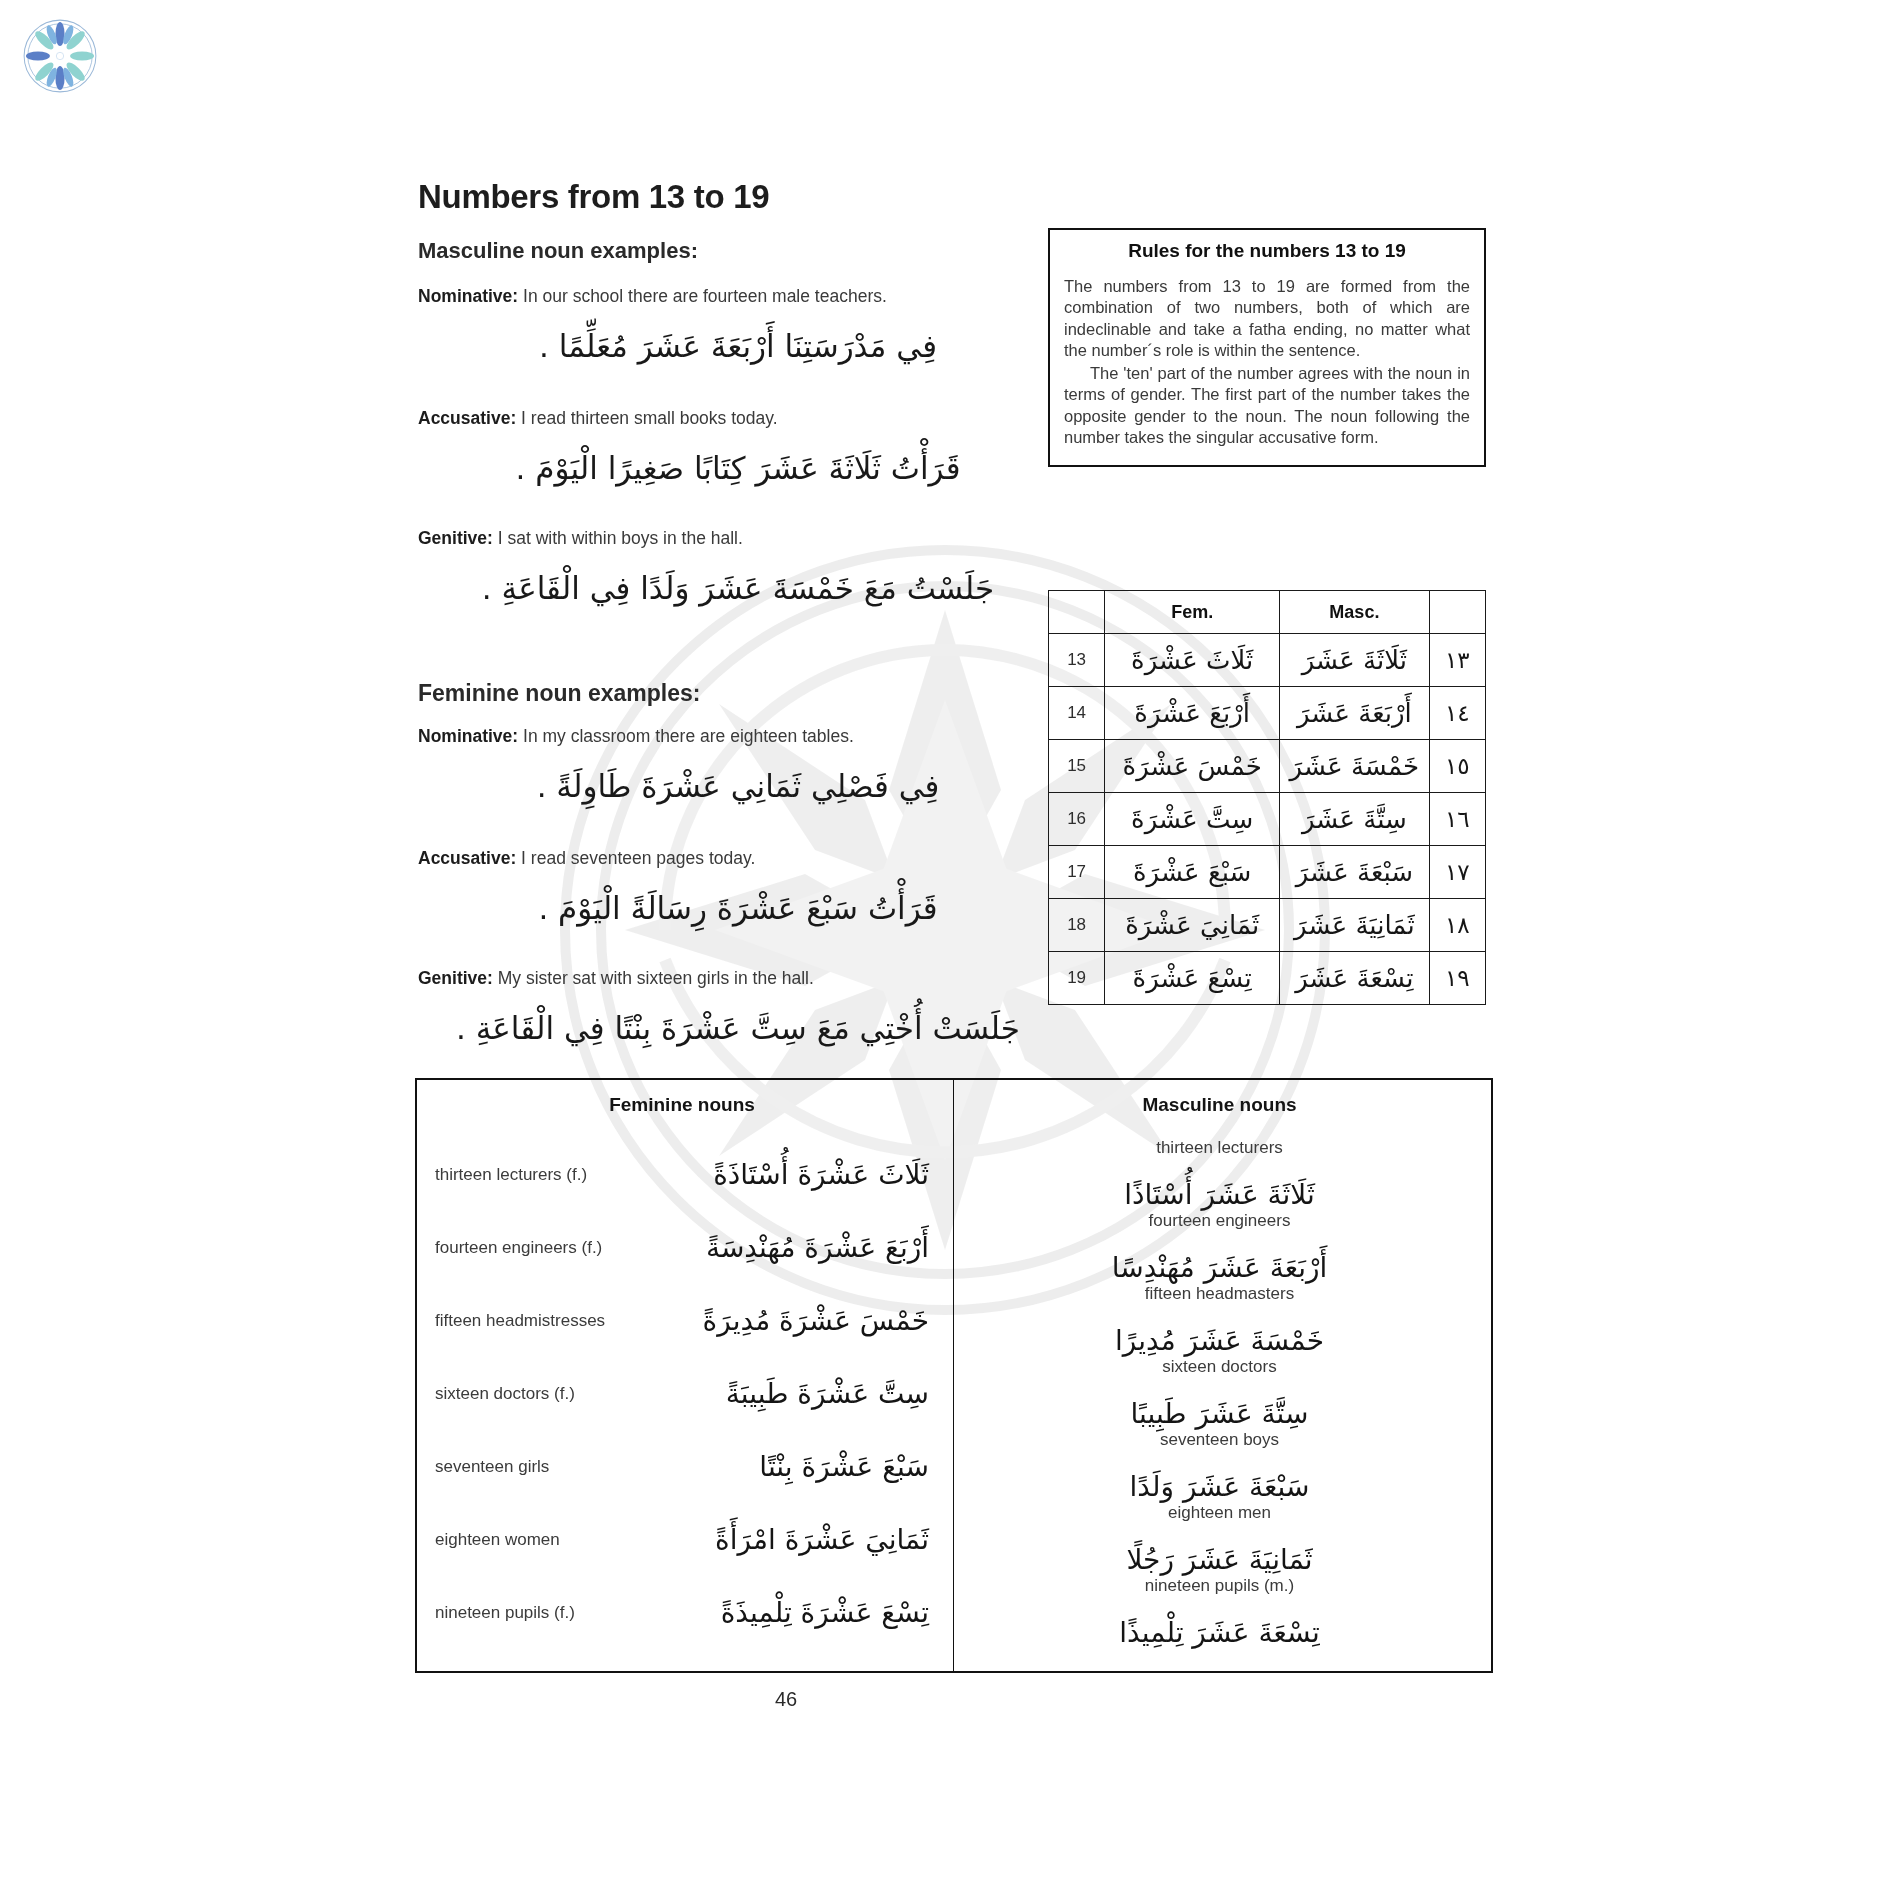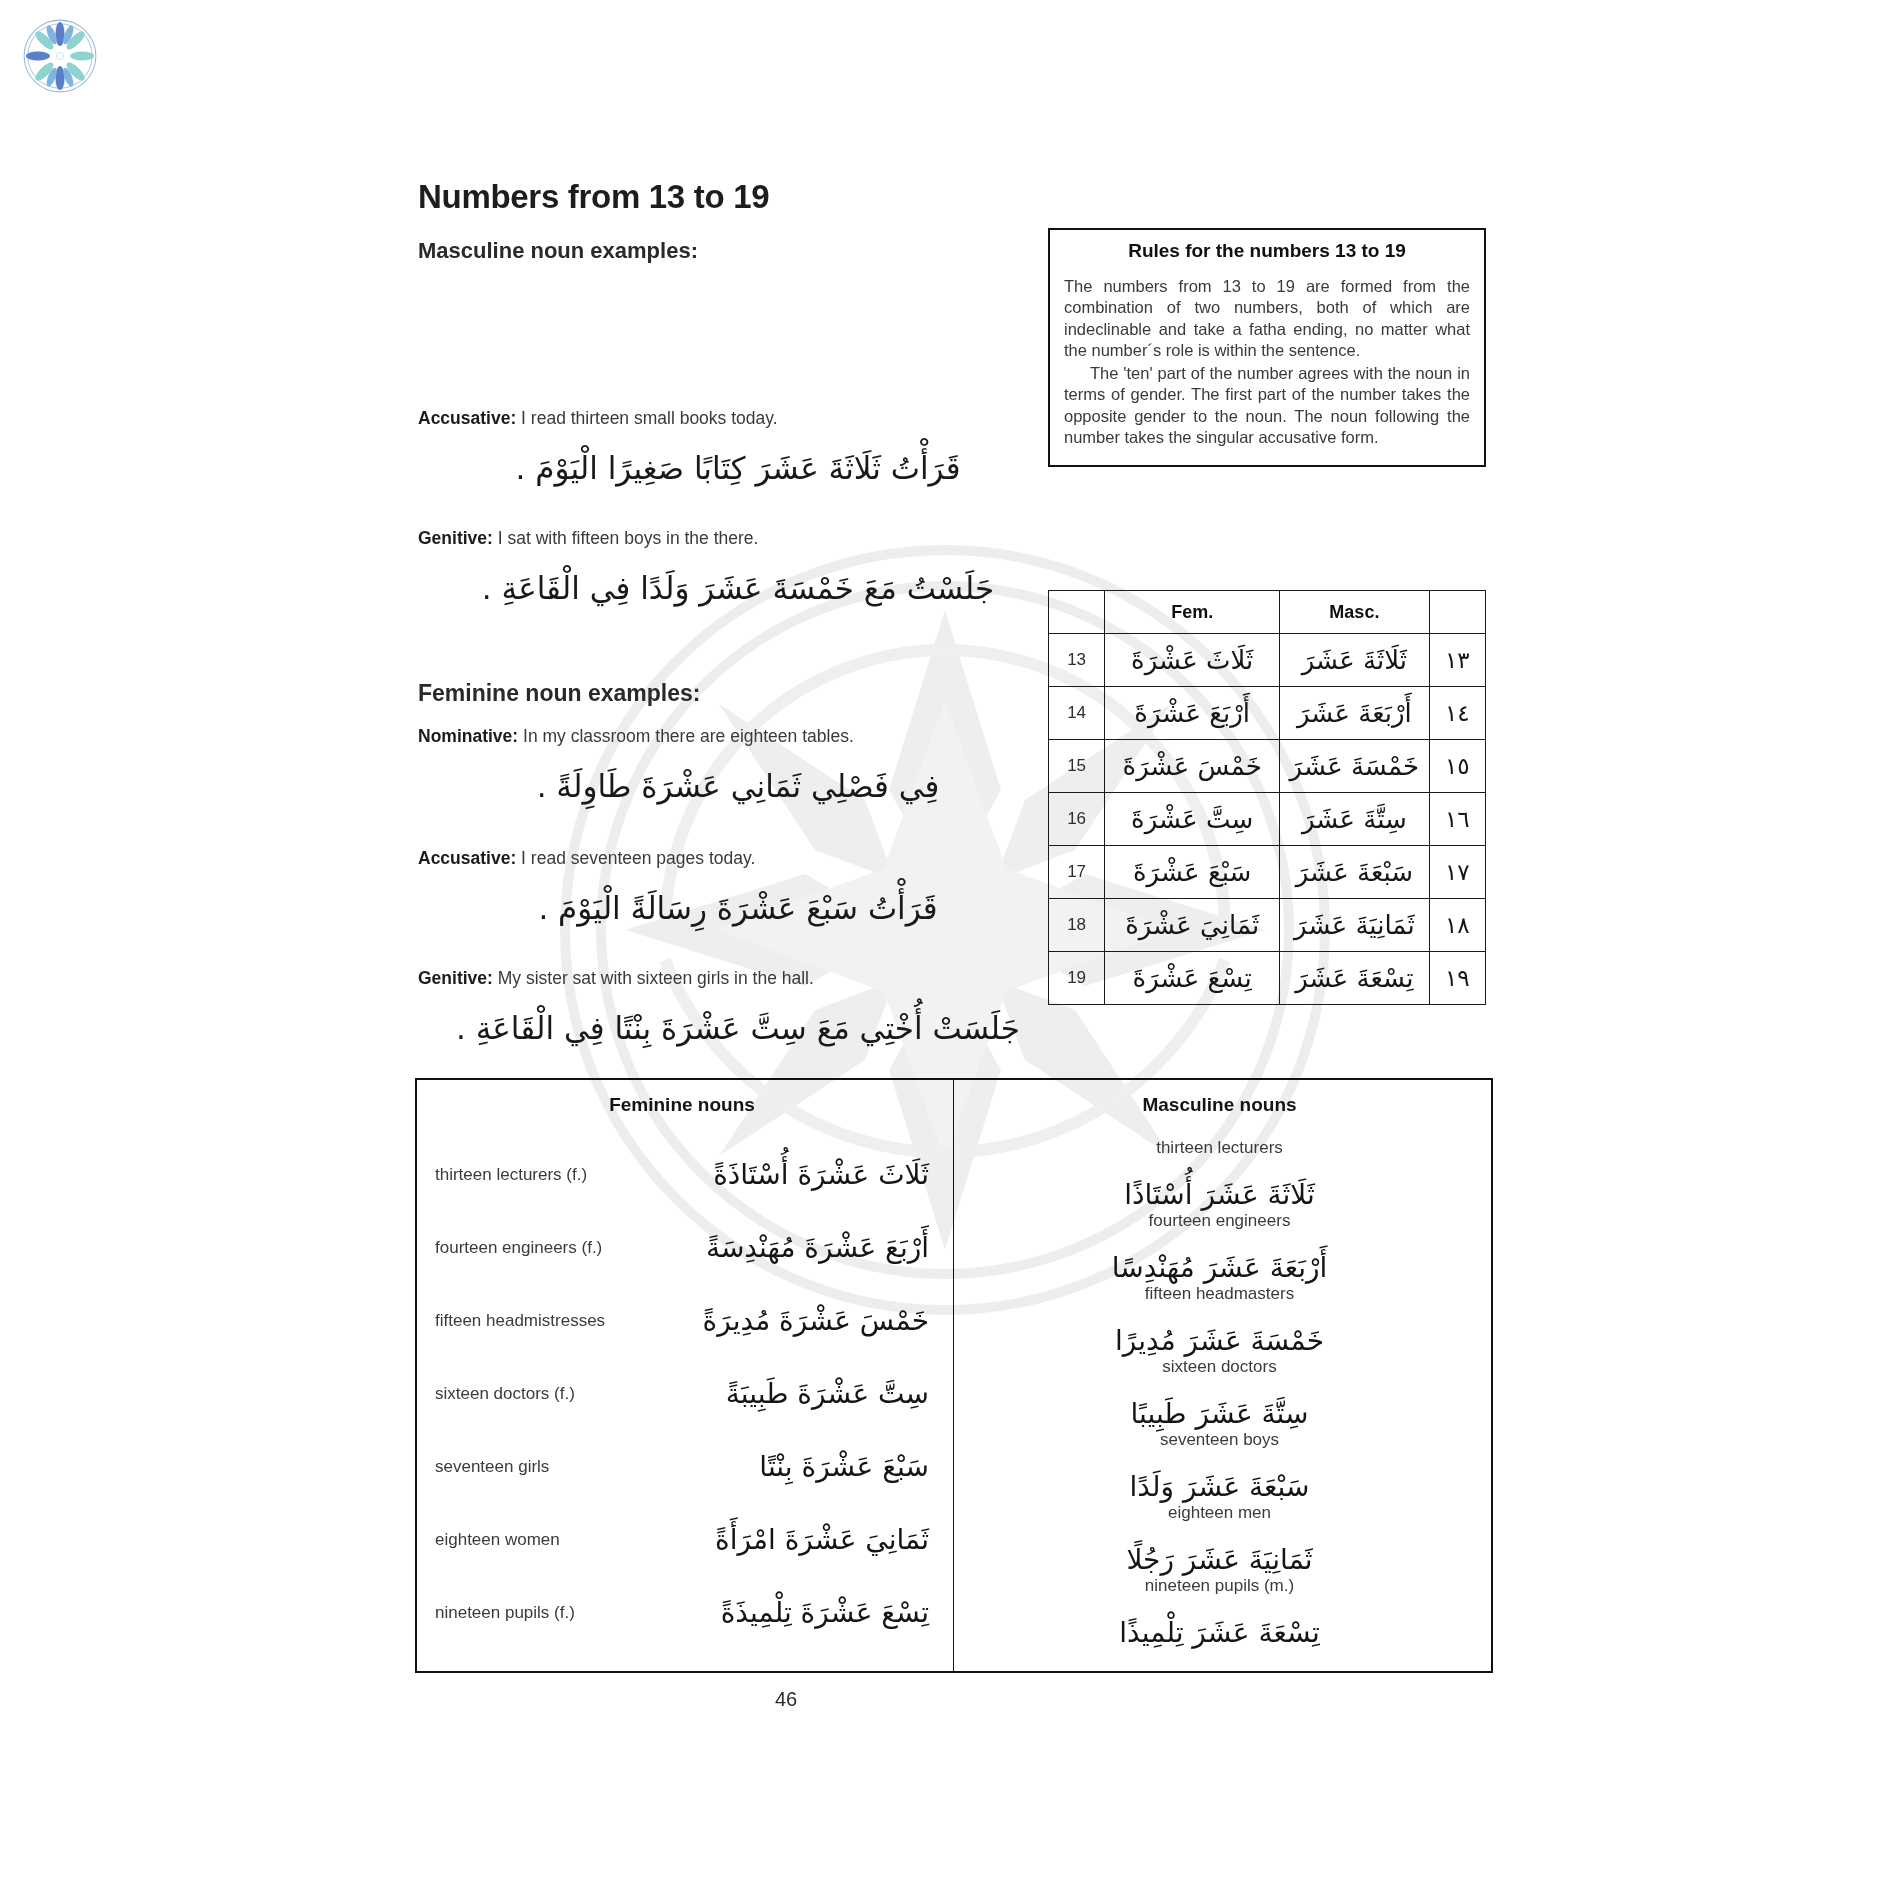--- a/index.html
+++ b/index.html
@@ -273,28 +273,32 @@
     <path d="M60 215 A150 150 0 0 0 340 215"></path>
   </g>
 </svg>
 
 <div id="page">
 
   <div class="page-title">Numbers from 13 to 19</div>
 
   <div class="section-head masc">Masculine noun examples:</div>
 
+  <div class="example" style="top:286px;">
+    <div class="ex-en"><span class="case">Nominative:</span><span> In our school there are fourteen male teachers.</span></div>
+    <div class="ex-ar">فِي مَدْرَسَتِنَا أَرْبَعَةَ عَشَرَ مُعَلِّمًا .</div>
+  </div>
 
   <div class="example" style="top:408px;">
     <div class="ex-en"><span class="case">Accusative:</span><span> I read thirteen small books today.</span></div>
     <div class="ex-ar">قَرَأْتُ ثَلَاثَةَ عَشَرَ كِتَابًا صَغِيرًا الْيَوْمَ .</div>
   </div>
 
   <div class="example" style="top:528px;">
-    <div class="ex-en"><span class="case">Genitive:</span><span> I sat with fifteen boys in the there.</span></div>
+    <div class="ex-en"><span class="case">Genitive:</span><span> I sat with within boys in the hall.</span></div>
     <div class="ex-ar">جَلَسْتُ مَعَ خَمْسَةَ عَشَرَ وَلَدًا فِي الْقَاعَةِ .</div>
   </div>
 
   <div class="section-head fem">Feminine noun examples:</div>
 
   <div class="example" style="top:726px;">
     <div class="ex-en"><span class="case">Nominative:</span><span> In my classroom there are eighteen tables.</span></div>
     <div class="ex-ar">فِي فَصْلِي ثَمَانِي عَشْرَةَ طَاوِلَةً .</div>
   </div>
 

